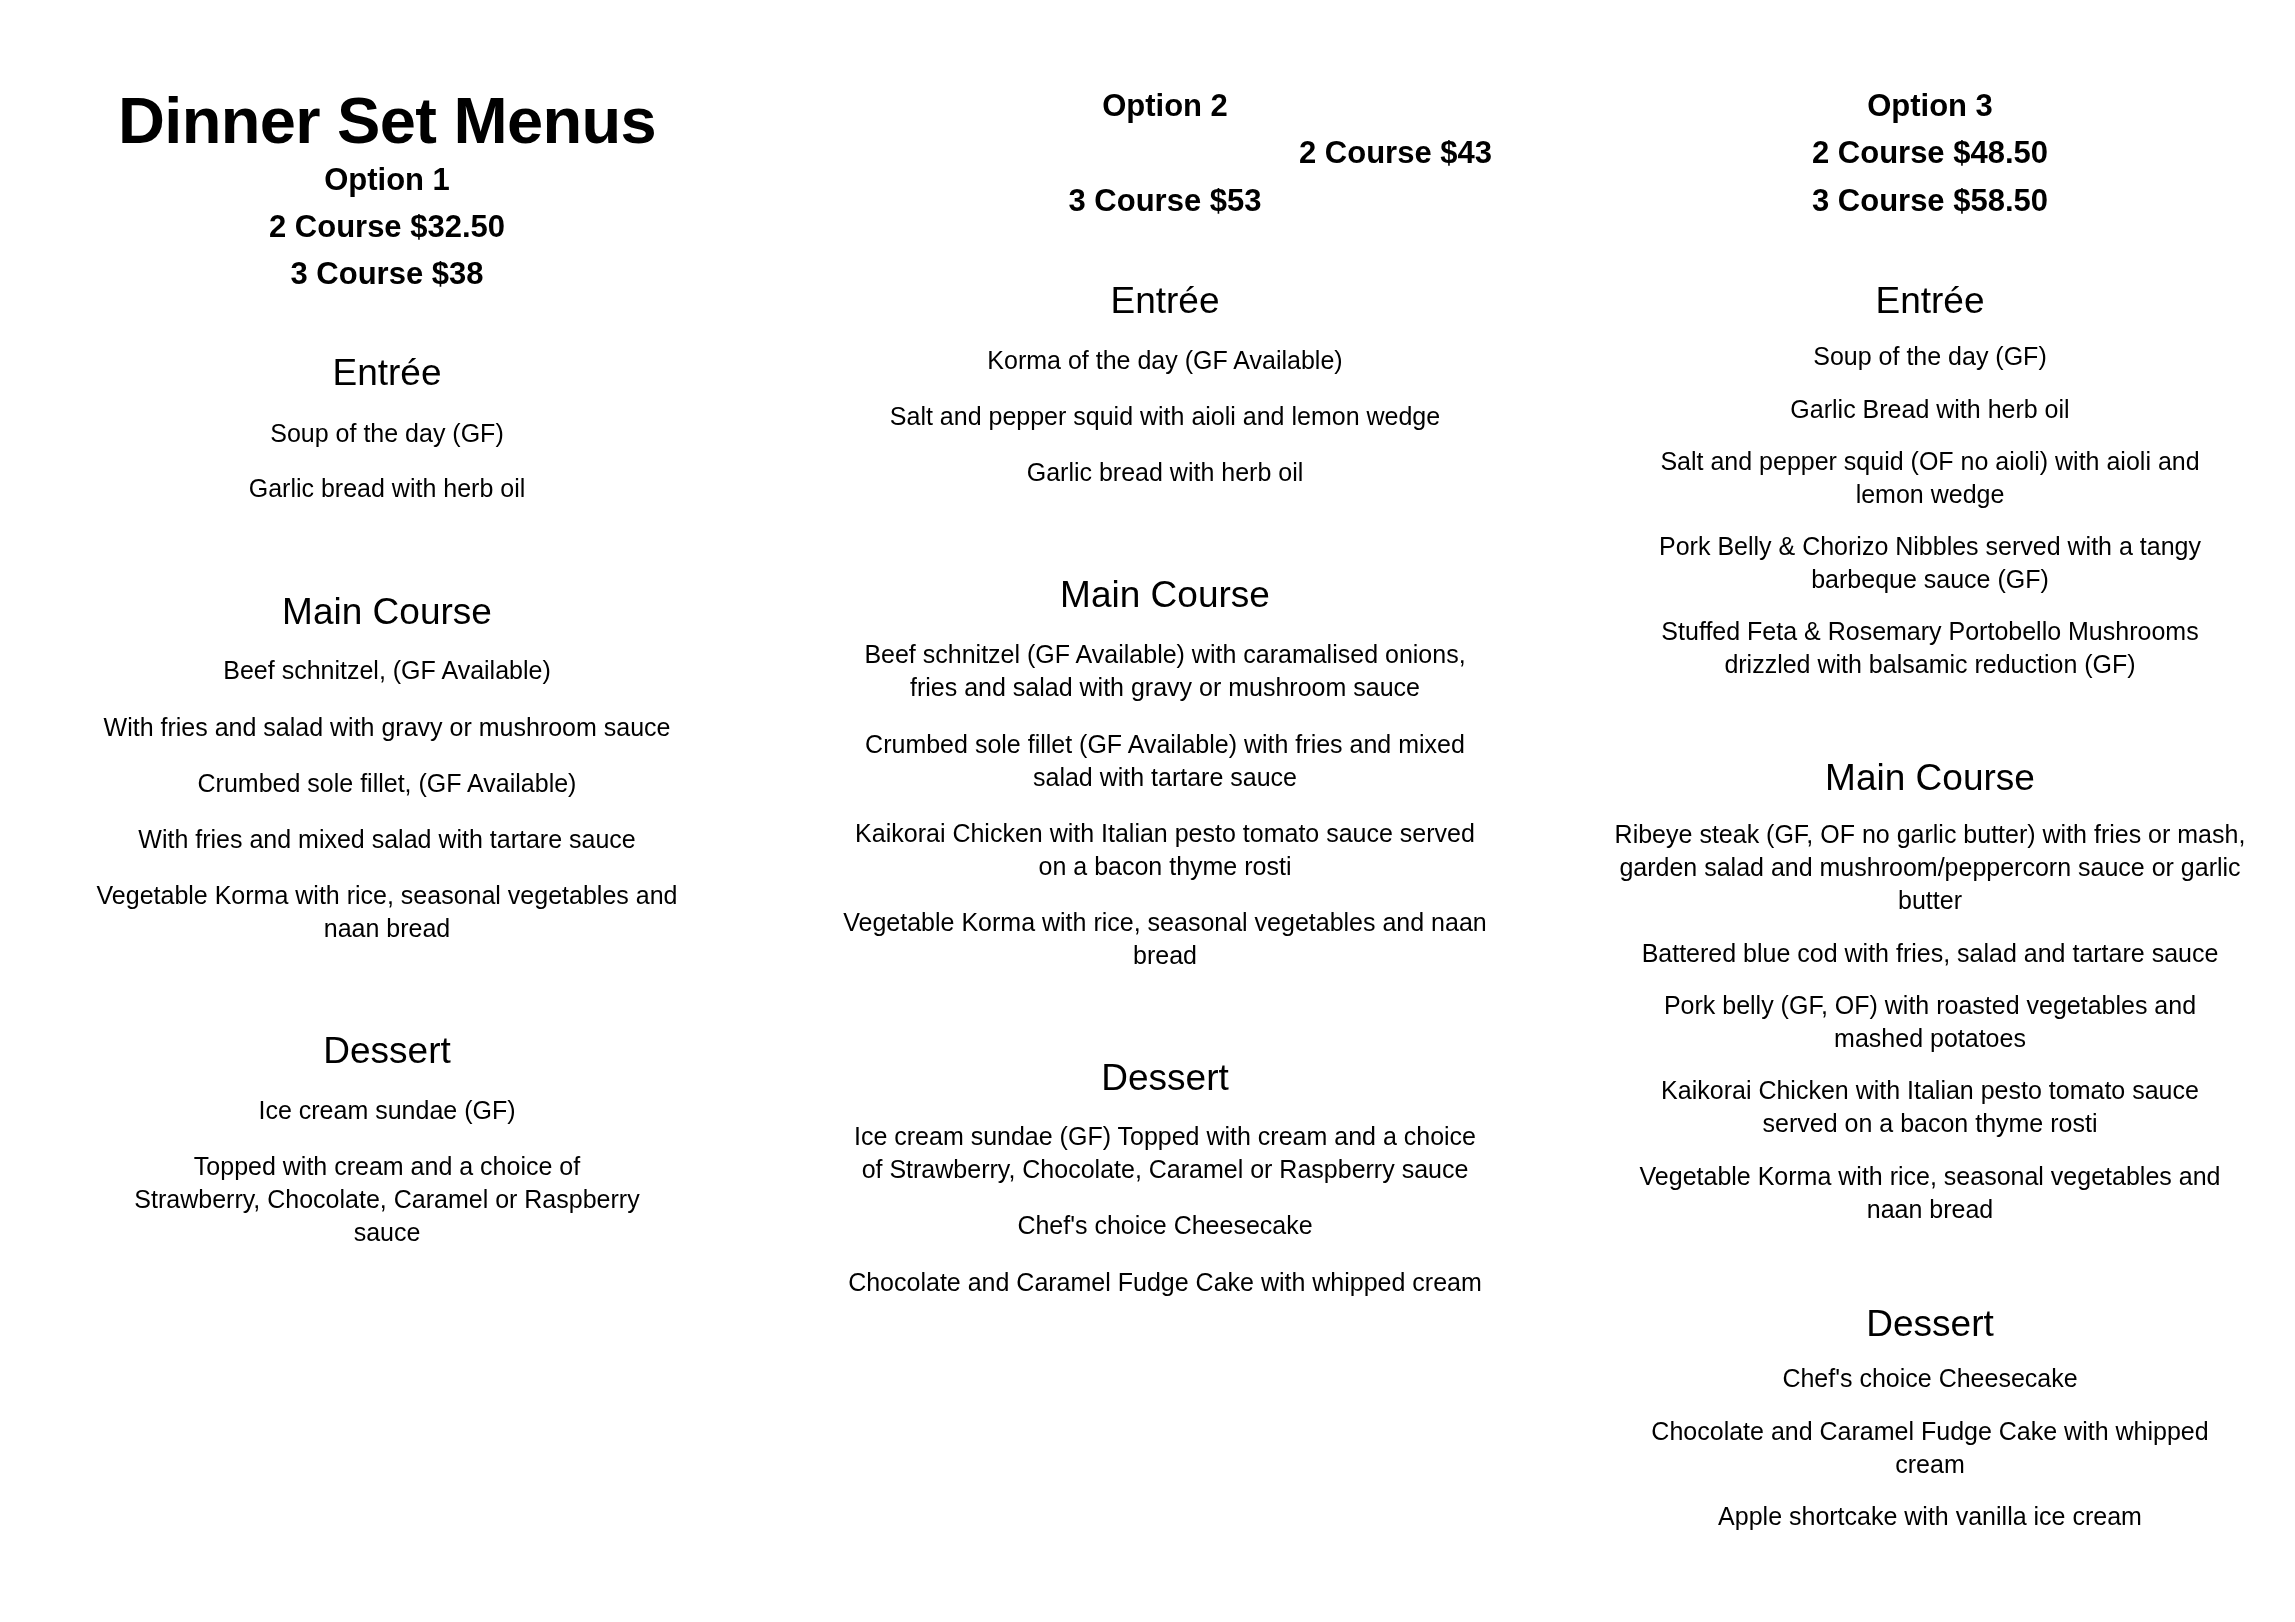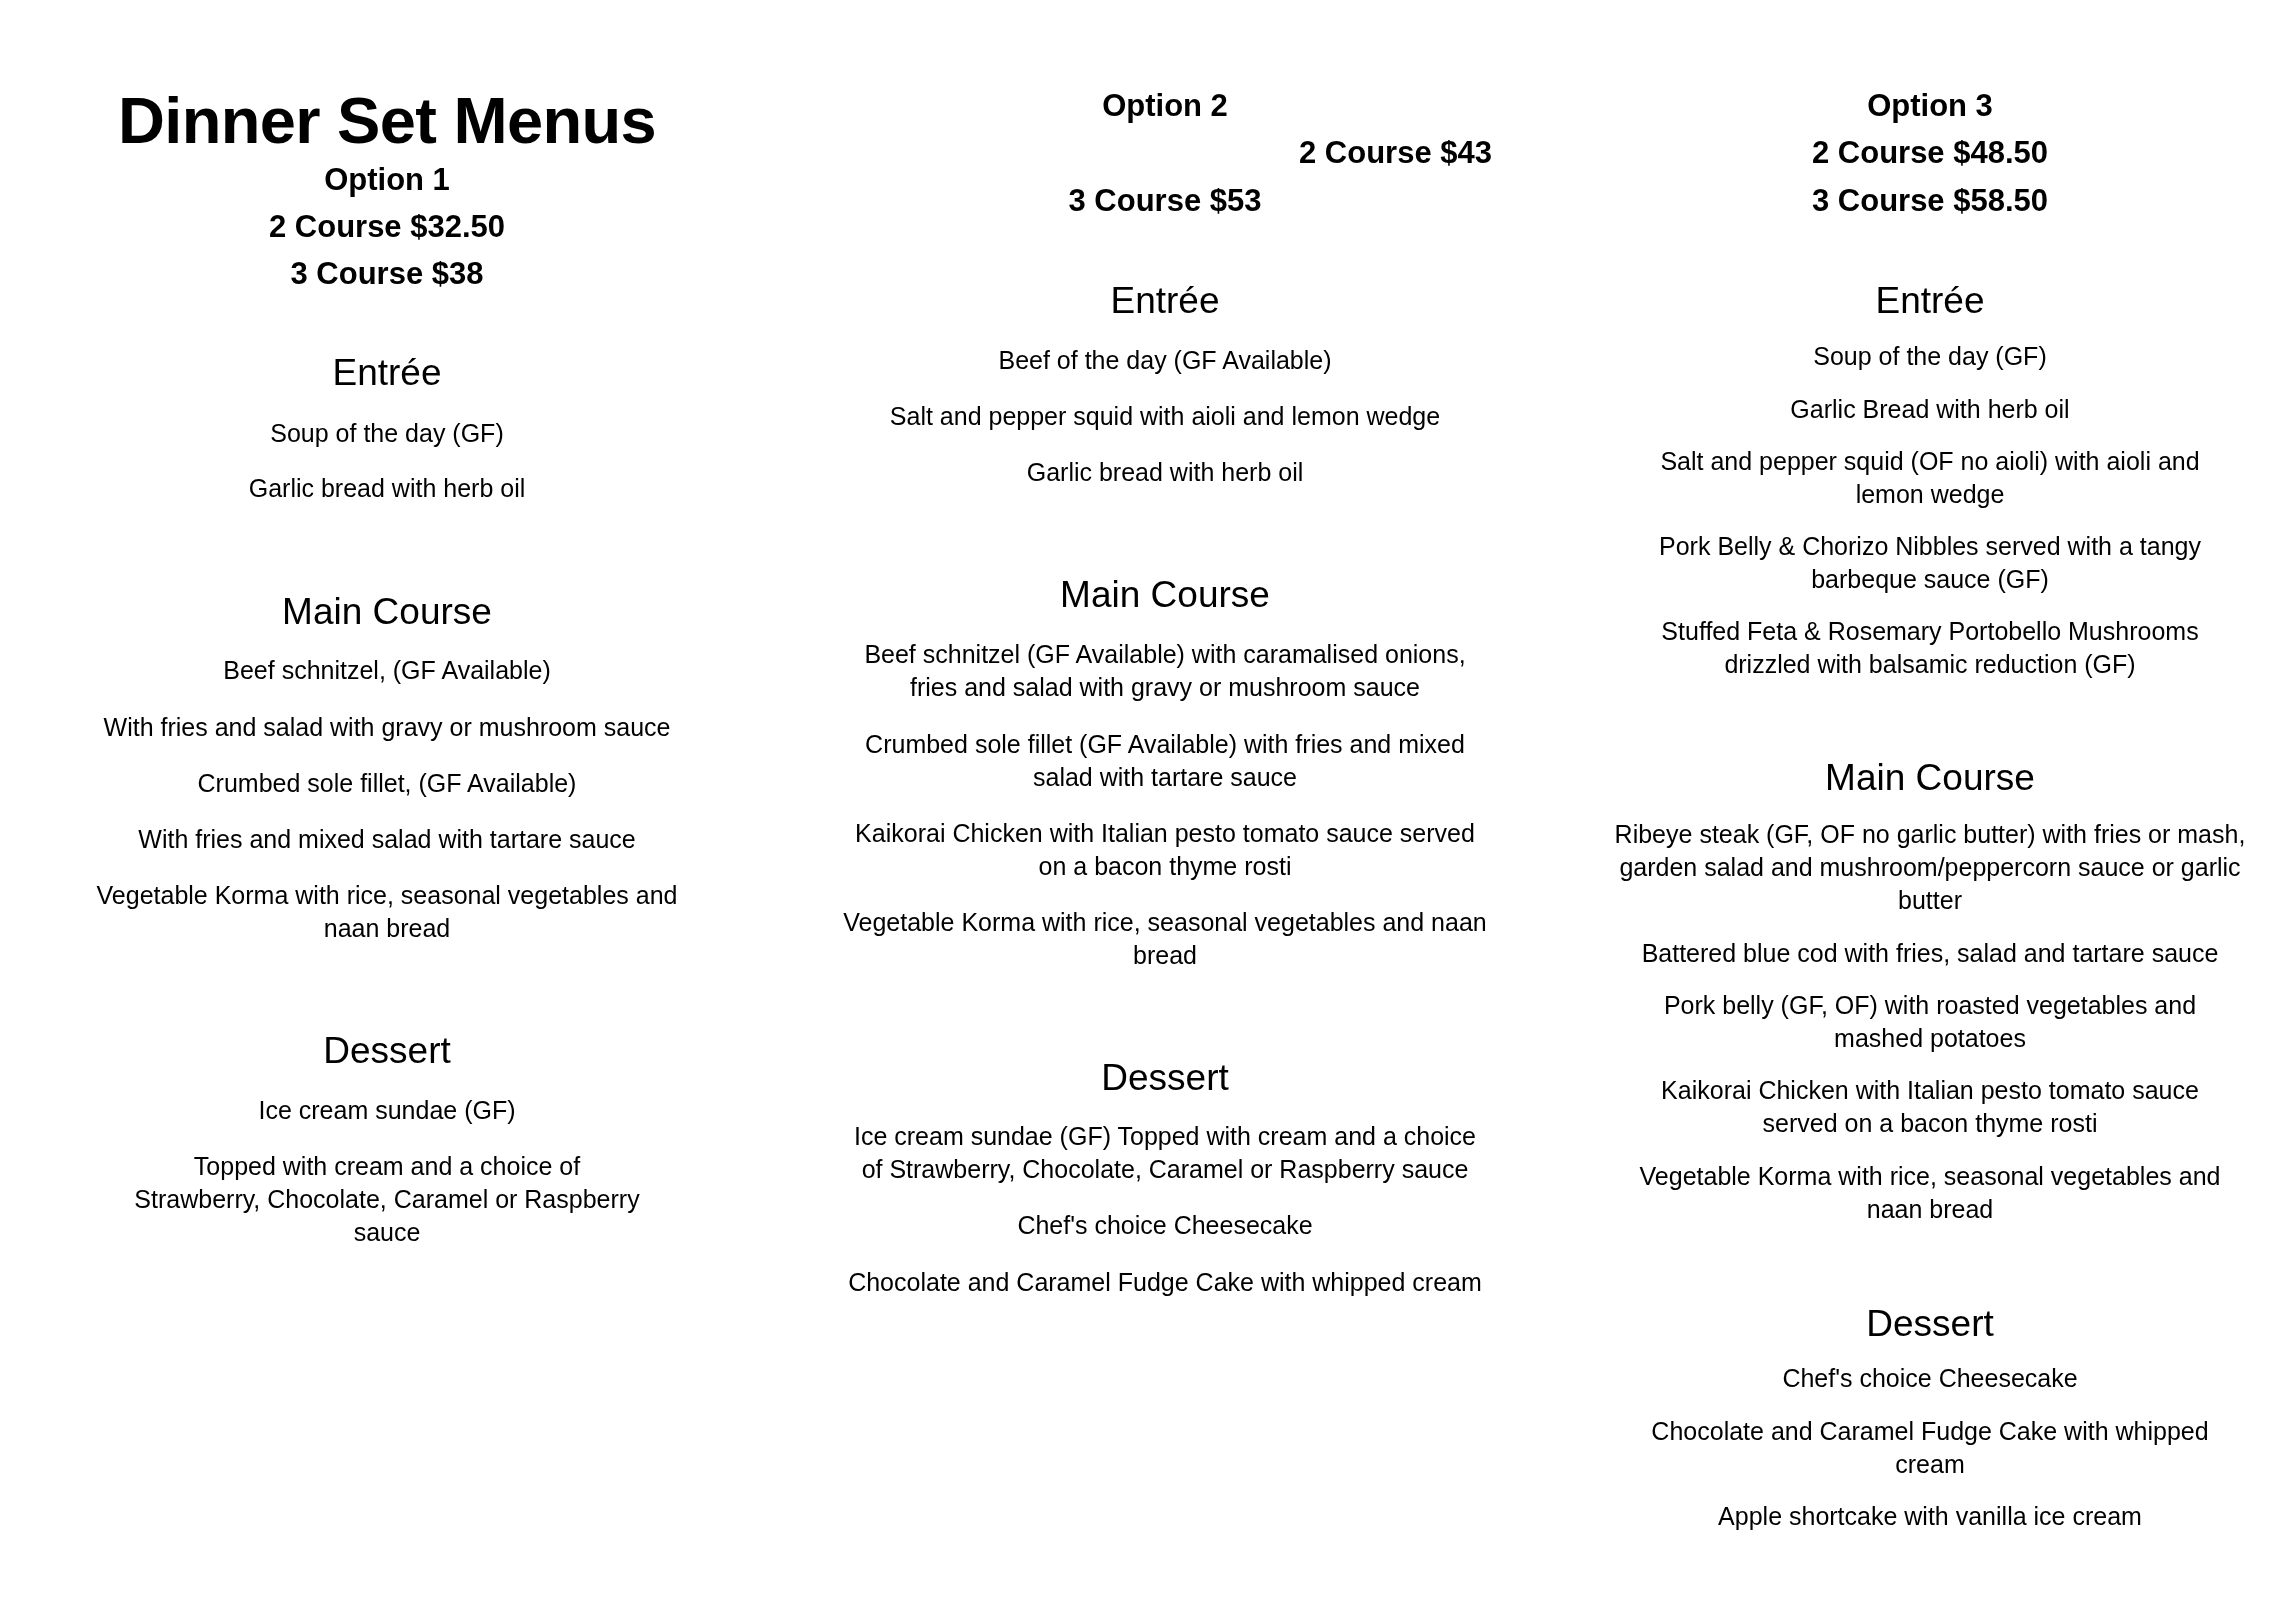--- a/index.html
+++ b/index.html
@@ -39,21 +39,21 @@
   <div class="item" style="top:1094px;">Ice cream sundae (GF)</div>
   <div class="item" style="top:1150px;left:72px;right:72px;">Topped with cream and a choice of Strawberry, Chocolate, Caramel or Raspberry sauce</div>
 </div>
 
 <div class="col c2" style="top:0;height:1623px;">
   <div class="opt" style="top:86px;">Option 2</div>
   <div class="price" style="top:133px;text-align:right;">2 Course $43</div>
   <div class="price" style="top:181px;">3 Course $53</div>
 
   <div class="sec" style="top:279px;">Entrée</div>
-  <div class="item" style="top:344px;">Beef of the day (GF Available)</div>
+  <div class="item" style="top:344px;">Korma of the day (GF Available)</div>
   <div class="item" style="top:400px;">Salt and pepper squid with aioli and lemon wedge</div>
   <div class="item" style="top:456px;">Garlic bread with herb oil</div>
 
   <div class="sec" style="top:573px;">Main Course</div>
   <div class="item" style="top:638px;left:13px;right:13px;">Beef schnitzel (GF Available) with caramalised onions, fries and salad with gravy or mushroom sauce</div>
   <div class="item" style="top:728px;left:13px;right:13px;">Crumbed sole fillet (GF Available) with fries and mixed salad with tartare sauce</div>
   <div class="item" style="top:817px;left:13px;right:13px;">Kaikorai Chicken with Italian pesto tomato sauce served on a bacon thyme rosti</div>
   <div class="item" style="top:906px;left:0;right:0;">Vegetable Korma with rice, seasonal vegetables and naan bread</div>
 
   <div class="sec" style="top:1056px;">Dessert</div>

